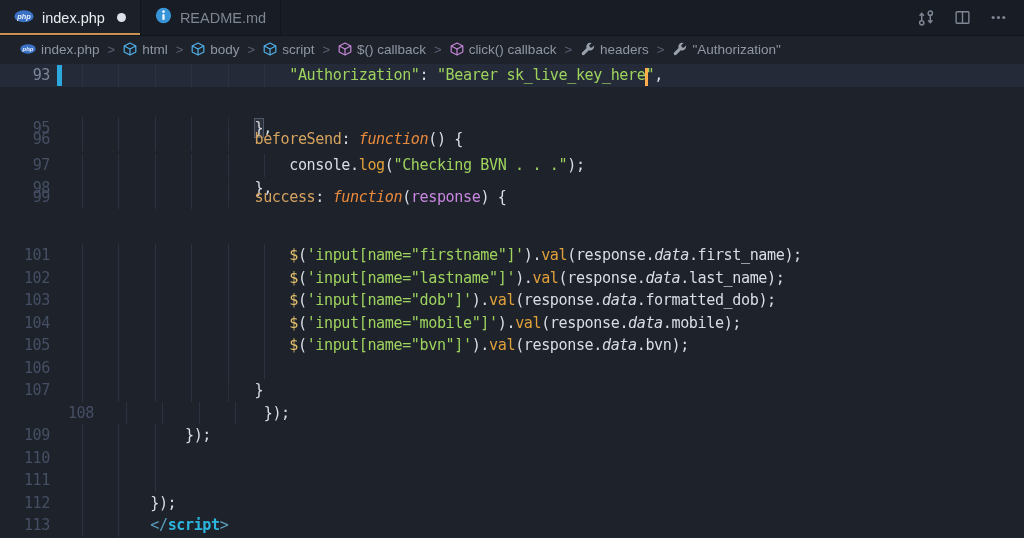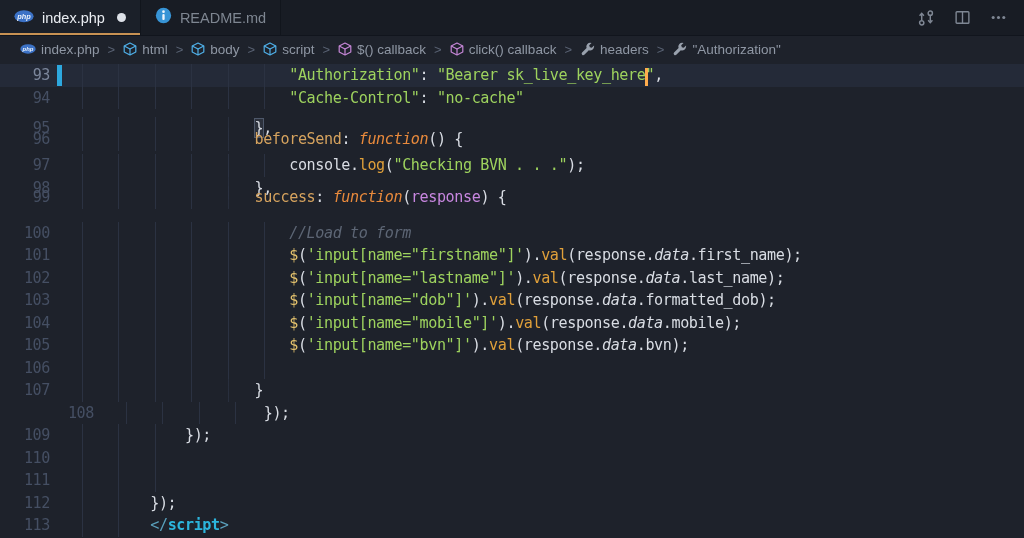--- a/index.html
+++ b/index.html
@@ -182,47 +182,39 @@
         <span class="bc-label">"Authorization"</span>
       </span>
     </div>
   <div class="editor">
     <div class="code-area" id="code-area">
         <div class="row current" style="top: 2px; background-image: repeating-linear-gradient(to right, rgb(43, 50, 66) 0px, rgb(43, 50, 66) 1px, transparent 1px, transparent 36.4px); background-repeat: no-repeat; background-position: 82.4px 0px; background-size: 183.2px 100%;">
           <span class="ln">93</span>
           <span class="mk"></span>
           <span class="ct">                            <span class="t-str">"Authorization"</span><span class="t-pun">: </span><span class="t-str">"Bearer sk_live_key_here</span><span class="cursor"></span><span class="t-str">"</span><span class="t-pun">,</span></span>
         </div>
-        <div class="row" style="top: 24.5px; background-image: repeating-linear-gradient(to right, rgb(43, 50, 66) 0px, rgb(43, 50, 66) 1px, transparent 1px, transparent 36.4px); background-repeat: no-repeat; background-position: 82.4px 0px; background-size: 183.2px 100%;">
-          <span class="ln">94</span>
-          <span class="ct">                            <span class="t-str">"Cache-Control"</span><span class="t-pun">: </span><span class="t-str">"no-cache"</span></span>
-        </div>
         <div class="row" style="top: 55px; background-image: repeating-linear-gradient(to right, rgb(43, 50, 66) 0px, rgb(43, 50, 66) 1px, transparent 1px, transparent 36.4px); background-repeat: no-repeat; background-position: 82.4px 0px; background-size: 146.8px 100%; padding-left: 15px;">
           <span class="ln">95</span>
           <span class="ct">                        <span class="t-brkt">}</span><span class="t-pun">,</span></span>
         </div>
         <div class="row" style="top: 66px; background-image: repeating-linear-gradient(to right, rgb(43, 50, 66) 0px, rgb(43, 50, 66) 1px, transparent 1px, transparent 36.4px); background-repeat: no-repeat; background-position: 82.4px 0px; background-size: 146.8px 100%;">
           <span class="ln">96</span>
           <span class="ct">                        <span class="t-prop">beforeSend</span><span class="t-pun">: </span><span class="t-kw">function</span><span class="t-pun">() {</span></span>
         </div>
         <div class="row" style="top: 92px; background-image: repeating-linear-gradient(to right, rgb(43, 50, 66) 0px, rgb(43, 50, 66) 1px, transparent 1px, transparent 36.4px); background-repeat: no-repeat; background-position: 82.4px 0px; background-size: 183.2px 100%;">
           <span class="ln">97</span>
           <span class="ct">                            <span class="t-var">console</span><span class="t-pun">.</span><span class="t-fn">log</span><span class="t-pun">(</span><span class="t-str">"Checking BVN . . ."</span><span class="t-pun">);</span></span>
         </div>
         <div class="row" style="top: 114.5px; background-image: repeating-linear-gradient(to right, rgb(43, 50, 66) 0px, rgb(43, 50, 66) 1px, transparent 1px, transparent 36.4px); background-repeat: no-repeat; background-position: 82.4px 0px; background-size: 146.8px 100%;">
           <span class="ln">98</span>
           <span class="ct">                        <span class="t-pun">},</span></span>
         </div>
         <div class="row" style="top: 124px; background-image: repeating-linear-gradient(to right, rgb(43, 50, 66) 0px, rgb(43, 50, 66) 1px, transparent 1px, transparent 36.4px); background-repeat: no-repeat; background-position: 82.4px 0px; background-size: 146.8px 100%;">
           <span class="ln">99</span>
           <span class="ct">                        <span class="t-prop">success</span><span class="t-pun">: </span><span class="t-kw">function</span><span class="t-pun">(</span><span class="t-param">response</span><span class="t-pun">) {</span></span>
-        </div>
-        <div class="row" style="top: 159.5px; background-image: repeating-linear-gradient(to right, rgb(43, 50, 66) 0px, rgb(43, 50, 66) 1px, transparent 1px, transparent 36.4px); background-repeat: no-repeat; background-position: 82.4px 0px; background-size: 183.2px 100%;">
-          <span class="ln">100</span>
-          <span class="ct">                            <span class="t-com">//Load to form</span></span>
         </div>
         <div class="row" style="top: 182px; background-image: repeating-linear-gradient(to right, rgb(43, 50, 66) 0px, rgb(43, 50, 66) 1px, transparent 1px, transparent 36.4px); background-repeat: no-repeat; background-position: 82.4px 0px; background-size: 183.2px 100%;">
           <span class="ln">101</span>
           <span class="ct">                            <span class="t-dollar">$</span><span class="t-pun">(</span><span class="t-str">'input[name="firstname"]'</span><span class="t-pun">).</span><span class="t-fn">val</span><span class="t-pun">(</span><span class="t-var">response</span><span class="t-pun">.</span><span class="t-data">data</span><span class="t-pun">.</span><span class="t-var">first_name</span><span class="t-pun">);</span></span>
         </div>
         <div class="row" style="top: 204.5px; background-image: repeating-linear-gradient(to right, rgb(43, 50, 66) 0px, rgb(43, 50, 66) 1px, transparent 1px, transparent 36.4px); background-repeat: no-repeat; background-position: 82.4px 0px; background-size: 183.2px 100%;">
           <span class="ln">102</span>
           <span class="ct">                            <span class="t-dollar">$</span><span class="t-pun">(</span><span class="t-str">'input[name="lastname"]'</span><span class="t-pun">).</span><span class="t-fn">val</span><span class="t-pun">(</span><span class="t-var">response</span><span class="t-pun">.</span><span class="t-data">data</span><span class="t-pun">.</span><span class="t-var">last_name</span><span class="t-pun">);</span></span>
         </div>
         <div class="row" style="top: 227px; background-image: repeating-linear-gradient(to right, rgb(43, 50, 66) 0px, rgb(43, 50, 66) 1px, transparent 1px, transparent 36.4px); background-repeat: no-repeat; background-position: 82.4px 0px; background-size: 183.2px 100%;">

